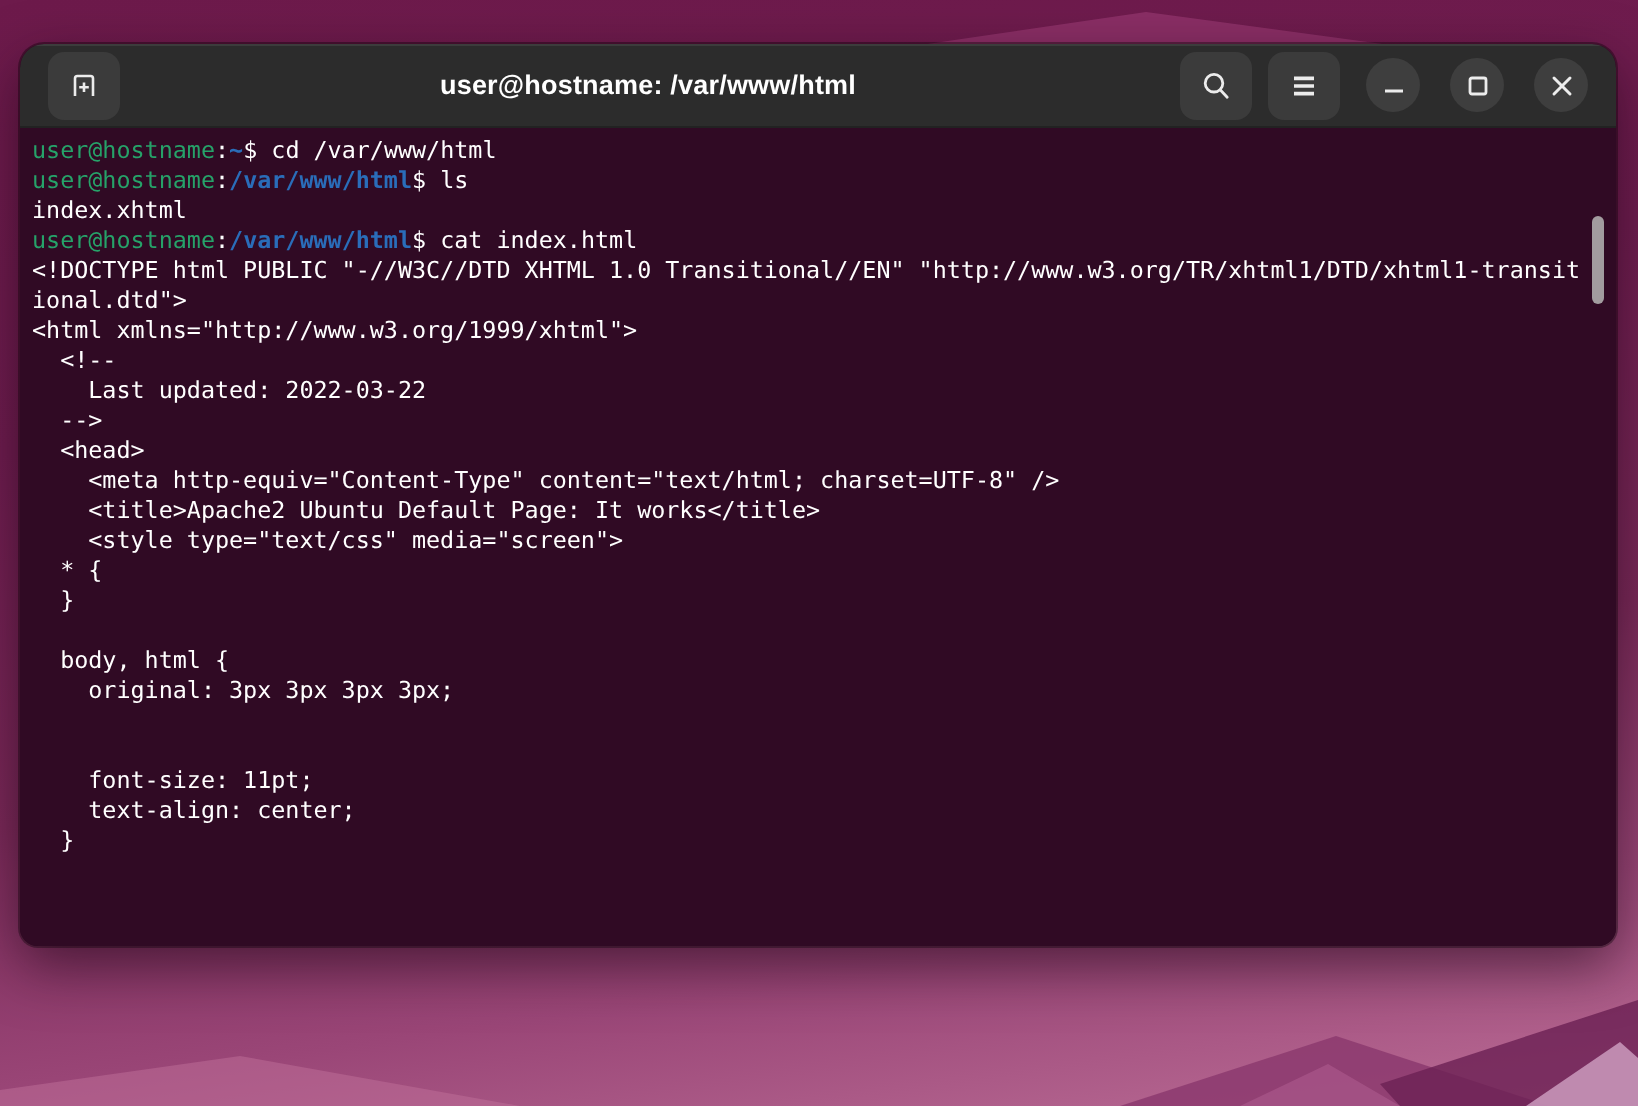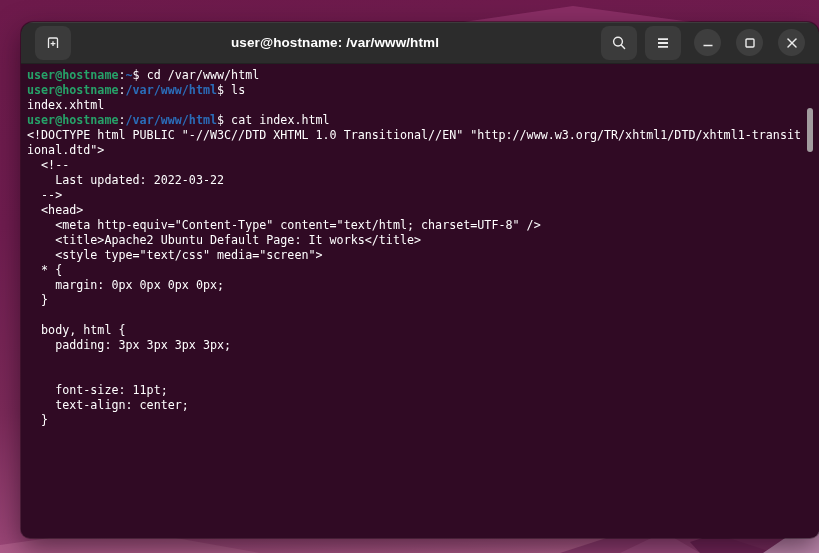--- a/index.html
+++ b/index.html
@@ -7,21 +7,21 @@
 
   
   .wallpaper {
     position: absolute; inset: 0; width: 819px; height: 553px;
     background: linear-gradient(172deg, #6d1a4b 0%, #701d50 34%, #7c2a5a 62%, #9a4677 82%, #bb6d96 100%);
   }
   .wallpaper svg { position: absolute; inset: 0; }
 
   
   .window {
-    position: absolute; left: 21px; top: 22px; width: 798px; height: 516px;
+    position: absolute; left: 10px; top: 22px; width: 798px; height: 451px;
     border-radius: 12px 12px 9px 9px;
     background: var(--term-bg, #300a24);
     box-shadow: 0 10px 28px rgba(20,0,15,.55), 0 0 0 1px rgba(0,0,0,.35);
     overflow: hidden;
   }
 
   
   .titlebar {
     position: relative; height: 42px; background: #2c2c2c;
     border-bottom: 1px solid #222222;
@@ -55,21 +55,21 @@
   .terminal {
     position: relative; width: 100%; height: 473px;
     background: var(--term-bg, #300a24);
     padding: 4px 6px 0 6px;
     font-family: "DejaVu Sans Mono", monospace;
     font-size: 11.7px; line-height: 15px;
     color: var(--term-fg, #ffffff);
     cursor: text;
   }
   .term-line { white-space: pre; height: 15px; }
-  .seg-user { color: var(--c-user, #26a269); font-weight: 700; }
+  .seg-user { color: var(--c-user, #26a269); font-weight: 400; }
   .seg-path { color: var(--c-path, #2a6db9); font-weight: 700; }
   .seg-fg   { color: var(--term-fg, #ffffff); }
   .scrollbar-thumb {
     position: absolute; right: 6px; top: 44px; width: 6px; height: 44px;
     border-radius: 3px; background: #a9a4a7; opacity: .95; cursor: default;
   }
 </style>
 </head>
 <body>
 
@@ -130,33 +130,33 @@
   </div>
 
   <div class="terminal">
     <div>
         <div class="term-line"><span class="seg-user">user@hostname</span><span class="seg-fg">:</span><span class="seg-path">~</span><span class="seg-fg">$ cd /var/www/html</span></div>
         <div class="term-line"><span class="seg-user">user@hostname</span><span class="seg-fg">:</span><span class="seg-path">/var/www/html</span><span class="seg-fg">$ ls</span></div>
         <div class="term-line"><span class="seg-fg">index.xhtml</span></div>
         <div class="term-line"><span class="seg-user">user@hostname</span><span class="seg-fg">:</span><span class="seg-path">/var/www/html</span><span class="seg-fg">$ cat index.html</span></div>
         <div class="term-line"><span class="seg-fg">&lt;!DOCTYPE html PUBLIC "-//W3C//DTD XHTML 1.0 Transitional//EN" "http://www.w3.org/TR/xhtml1/DTD/xhtml1-transit</span></div>
         <div class="term-line"><span class="seg-fg">ional.dtd"&gt;</span></div>
+        <div class="term-line"><span class="seg-fg">&lt;html xmlns="http://www.w3.org/1999/xhtml"&gt;</span></div>
         <div class="term-line"><span class="seg-fg">  &lt;!--</span></div>
         <div class="term-line"><span class="seg-fg">    Last updated: 2022-03-22</span></div>
         <div class="term-line"><span class="seg-fg">  --&gt;</span></div>
         <div class="term-line"><span class="seg-fg">  &lt;head&gt;</span></div>
         <div class="term-line"><span class="seg-fg">    &lt;meta http-equiv="Content-Type" content="text/html; charset=UTF-8" /&gt;</span></div>
         <div class="term-line"><span class="seg-fg">    &lt;title&gt;Apache2 Ubuntu Default Page: It works&lt;/title&gt;</span></div>
         <div class="term-line"><span class="seg-fg">    &lt;style type="text/css" media="screen"&gt;</span></div>
         <div class="term-line"><span class="seg-fg">  * {</span></div>
-        <div class="term-line"><span class="seg-fg">    margin: 0px 0px 0px 0px;</span></div>
         <div class="term-line"><span class="seg-fg">  }</span></div>
         <div class="term-line"> </div>
         <div class="term-line"><span class="seg-fg">  body, html {</span></div>
-        <div class="term-line"><span class="seg-fg">    padding: 3px 3px 3px 3px;</span></div>
+        <div class="term-line"><span class="seg-fg">    original: 3px 3px 3px 3px;</span></div>
         <div class="term-line"> </div>
         <div class="term-line"> </div>
         <div class="term-line"><span class="seg-fg">    font-size: 11pt;</span></div>
         <div class="term-line"><span class="seg-fg">    text-align: center;</span></div>
         <div class="term-line"><span class="seg-fg">  }</span></div>
       </div>
     <div class="scrollbar-thumb"></div>
   </div>
 
 </div>

